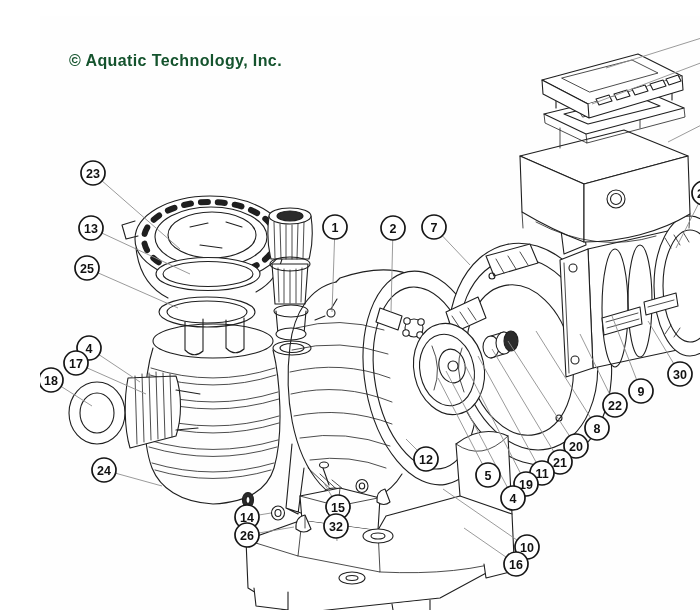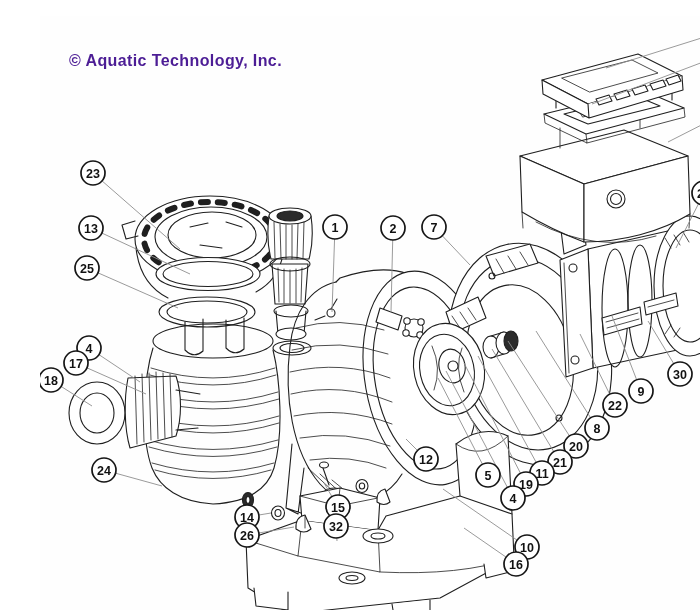--- a/index.html
+++ b/index.html
@@ -2,21 +2,21 @@
 <html><head>
 <meta charset="utf-8">
 <style>
   html,body{margin:0;padding:0;background:#fff;}
   .stage{
     position:relative;width:700px;height:610px;background:#fefefe;overflow:hidden;
     font-family:"Liberation Sans", sans-serif;
   }
   .watermark{
     position:absolute;left:29px;top:36px;font-size:16px;font-weight:bold;
-    color:#4c1d95;letter-spacing:.4px;user-select:none;
+    color:#14532d;letter-spacing:.4px;user-select:none;
   }
   svg{position:absolute;left:0;top:0;}
   .art{stroke:#1f1f1f;stroke-width:1.1;fill:none;stroke-linecap:round;stroke-linejoin:round;}
   .art .fillw{fill:#ffffff;}
   .art .dark{fill:#2b2b2b;stroke:#1f1f1f;}
   .thin{stroke-width:.8;}
   .leader{stroke:#8f8f8f;stroke-width:.9;fill:none;}
   .co-circle{fill:#ffffff;stroke:#161616;stroke-width:1.7;}
   .co-text{fill:#111;font:bold 12.5px "Liberation Sans",sans-serif;text-anchor:middle;}
 </style>

